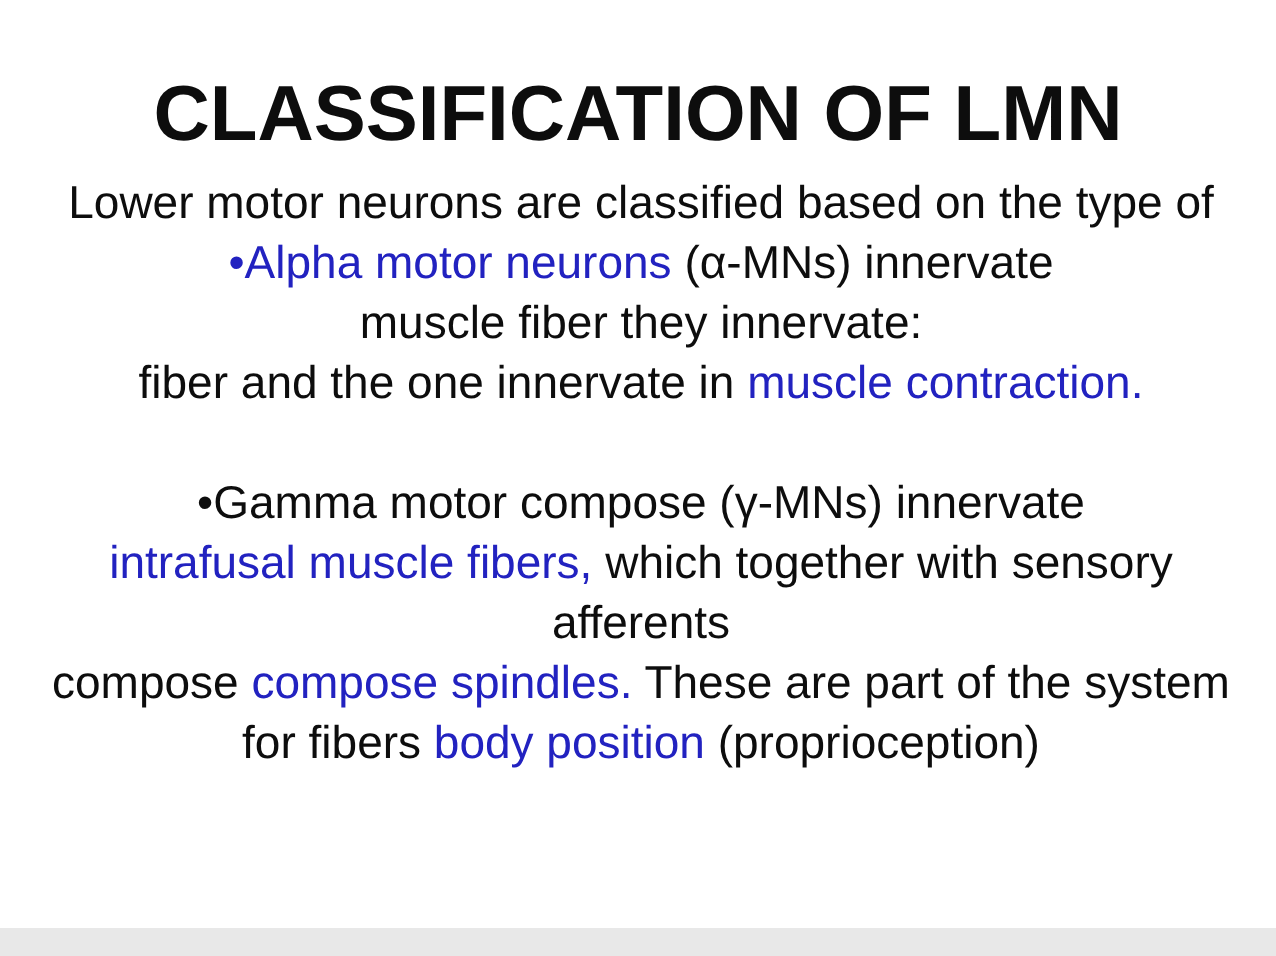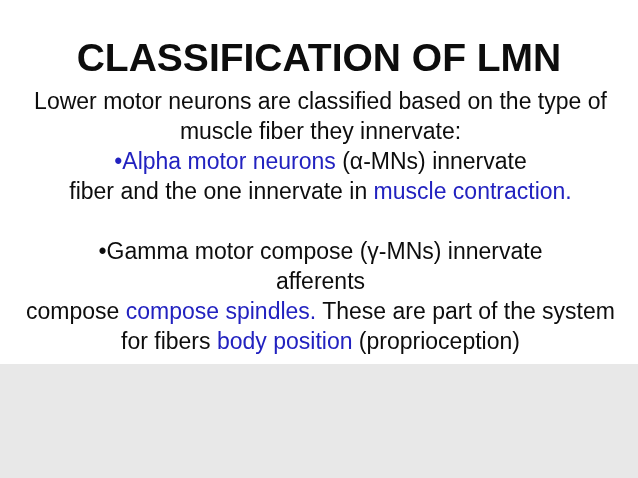--- a/index.html
+++ b/index.html
@@ -8,21 +8,21 @@
     --highlight: #2222c0;
   }
   html, body { margin: 0; padding: 0; }
   body {
     background: #e8e8e8;
     font-family: "Liberation Sans", sans-serif;
   }
   .slide {
     position: relative;
     width: 638px;
-    height: 364px;
+    height: 464px;
     background: var(--background);
     overflow: hidden;
     color: var(--text);
   }
   .title {
     margin: 0;
     padding-top: 36px;
     text-align: center;
     font-size: 39px;
     font-weight: bold;
@@ -45,22 +45,23 @@
   .pl { color: var(--text); }
   .hl { color: var(--highlight); }
 </style>
 </head>
 <body>
 
 <div class="slide">
   <h1 class="title">CLASSIFICATION OF LMN</h1>
   <div class="body">
     <div class="line"><span class="pl">Lower motor neurons are classified based on the type of</span></div>
+    <div class="line"><span class="hl">•Alpha motor neurons</span><span class="pl"> (α-MNs) innervate</span></div>
     <div class="line"><span class="pl">muscle fiber they innervate:</span></div>
-    <div class="line"><span class="hl">•Alpha motor neurons</span><span class="pl"> (α-MNs) innervate</span></div>
     <div class="line"><span class="pl">fiber and the one innervate in </span><span class="hl">muscle contraction.</span></div>
     <div class="line"></div>
     <div class="line"><span class="pl">•Gamma motor compose (γ-MNs) innervate</span></div>
+    <div class="line"><span class="hl">intrafusal muscle fibers,</span><span class="pl"> which together with sensory</span></div>
     <div class="line"><span class="pl">afferents</span></div>
     <div class="line"><span class="pl">compose </span><span class="hl">compose spindles.</span><span class="pl"> These are part of the system</span></div>
     <div class="line"><span class="pl">for fibers </span><span class="hl">body position</span><span class="pl"> (proprioception)</span></div>
   </div>
 </div>
 
 </body></html>

